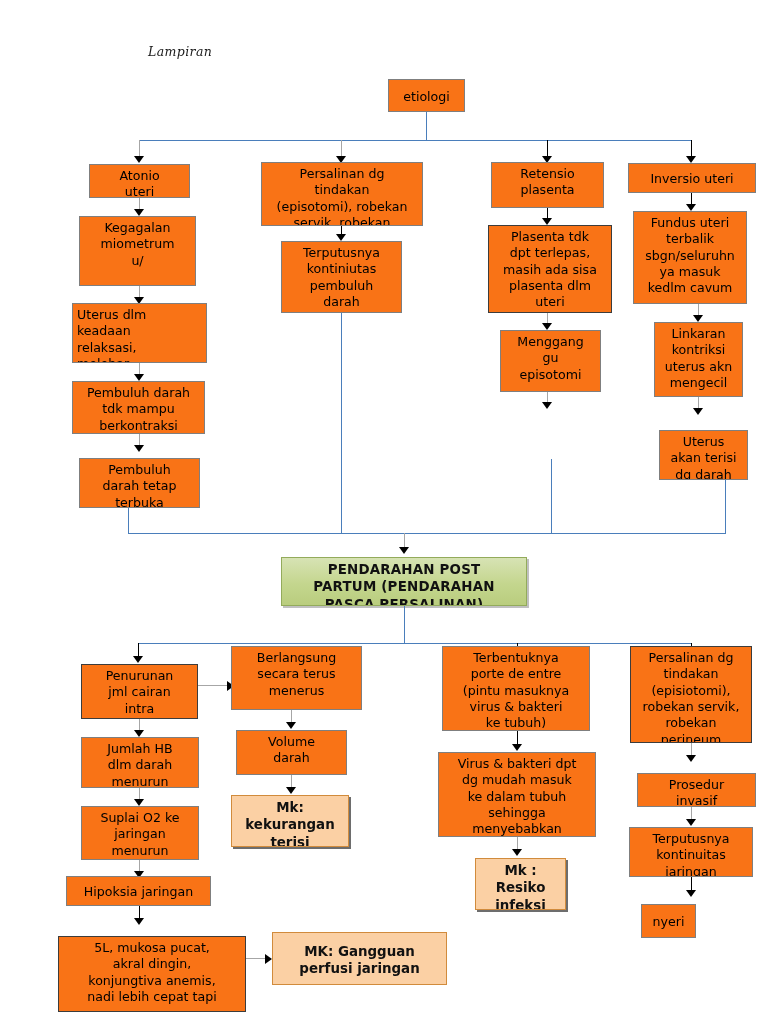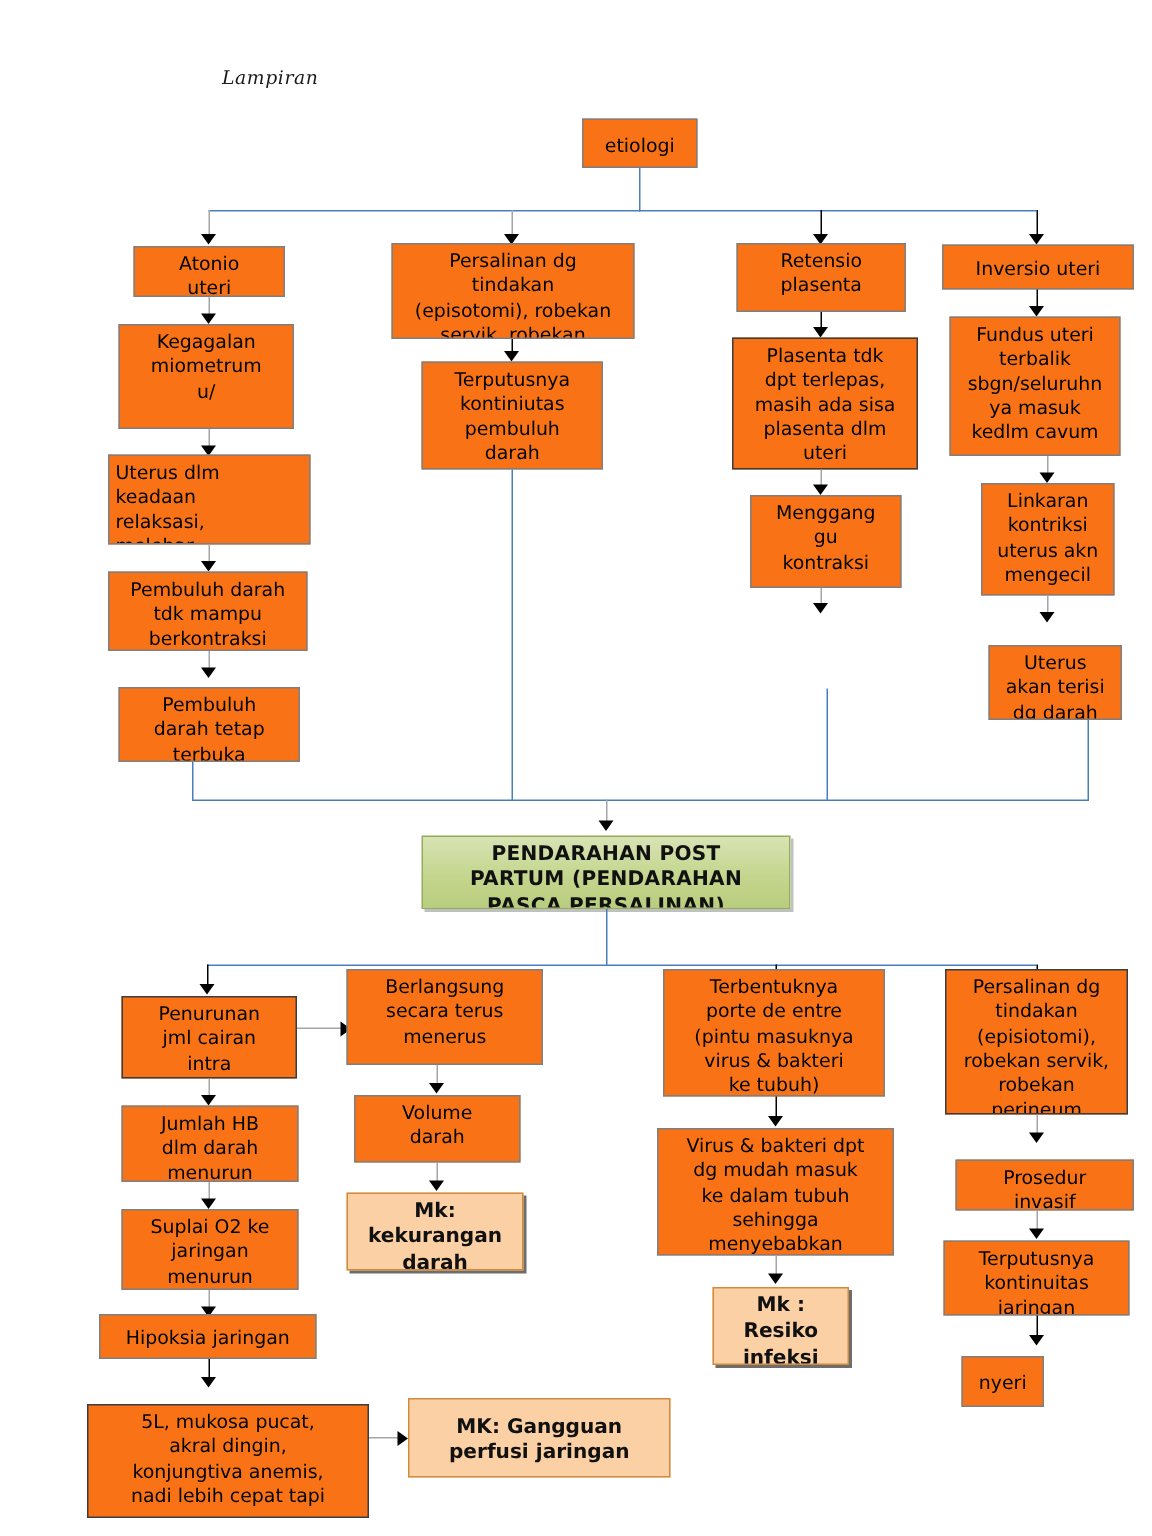--- a/index.html
+++ b/index.html
@@ -183,21 +183,21 @@
 keadaan
 relaksasi,
 melebar</span>
   </div>
 
   <div class="ln grey" style="left:547px; top:313px; width:1px; height:12px;"></div>
   <div class="arrow" style="left:542px; top:323px;"></div>
   <div class="node" style="left:500px; top:330px; width:101px; height:62px;">
     <span class="txt">Menggang
 gu
-kontraksi</span>
+episotomi</span>
   </div>
 
   <div class="ln grey" style="left:698px; top:304px; width:1px; height:13px;"></div>
   <div class="arrow" style="left:693px; top:315px;"></div>
   <div class="node" style="left:654px; top:322px; width:89px; height:75px;">
     <span class="txt">Linkaran
 kontriksi
 uterus akn
 mengecil</span>
   </div>
@@ -326,21 +326,21 @@
     <span class="txt">Suplai O2 ke
 jaringan
 menurun</span>
   </div>
 
   <div class="ln grey" style="left:291px; top:775px; width:1px; height:14px;"></div>
   <div class="arrow" style="left:286px; top:787px;"></div>
   <div class="node orange shadow-dark" style="left:231px; top:795px; width:118px; height:52px;">
     <span class="txt">Mk:
 kekurangan
-darah</span>
+terisi</span>
   </div>
 
   <div class="ln grey" style="left:517px; top:837px; width:1px; height:14px;"></div>
   <div class="arrow" style="left:512px; top:849px;"></div>
   <div class="node orange shadow-dark" style="left:475px; top:858px; width:91px; height:52px;">
     <span class="txt">Mk :
 Resiko
 infeksi</span>
   </div>
 

